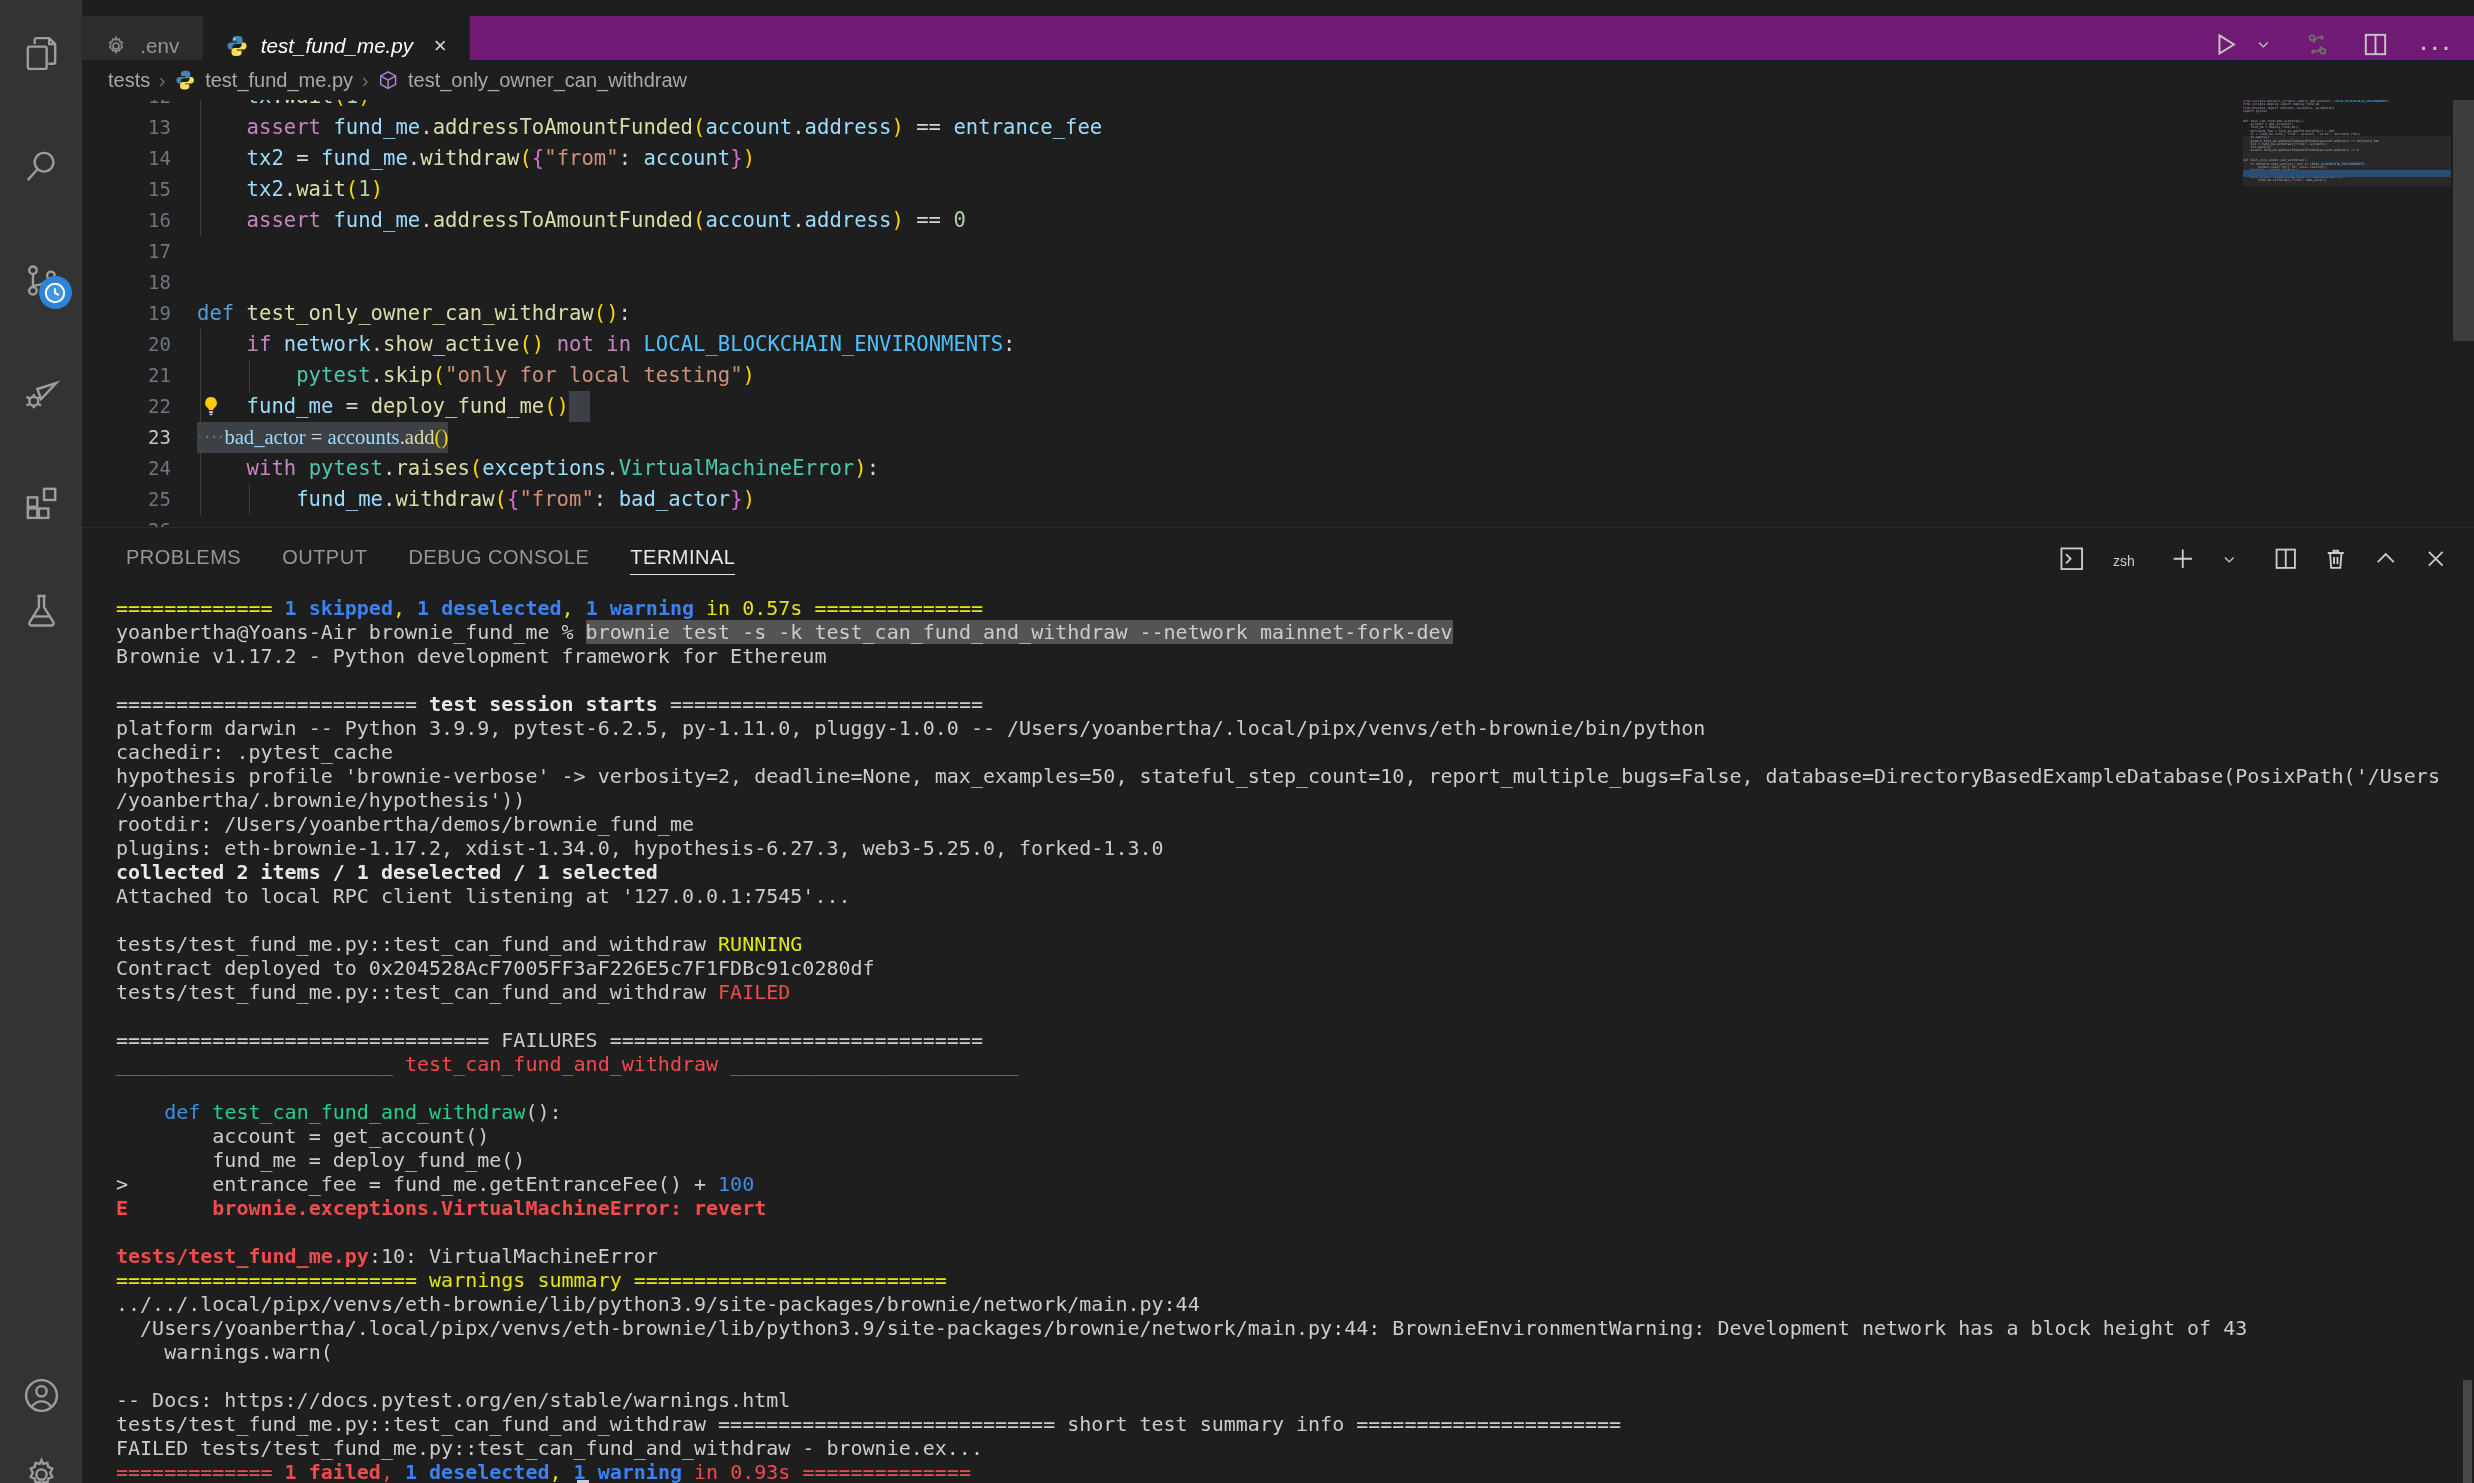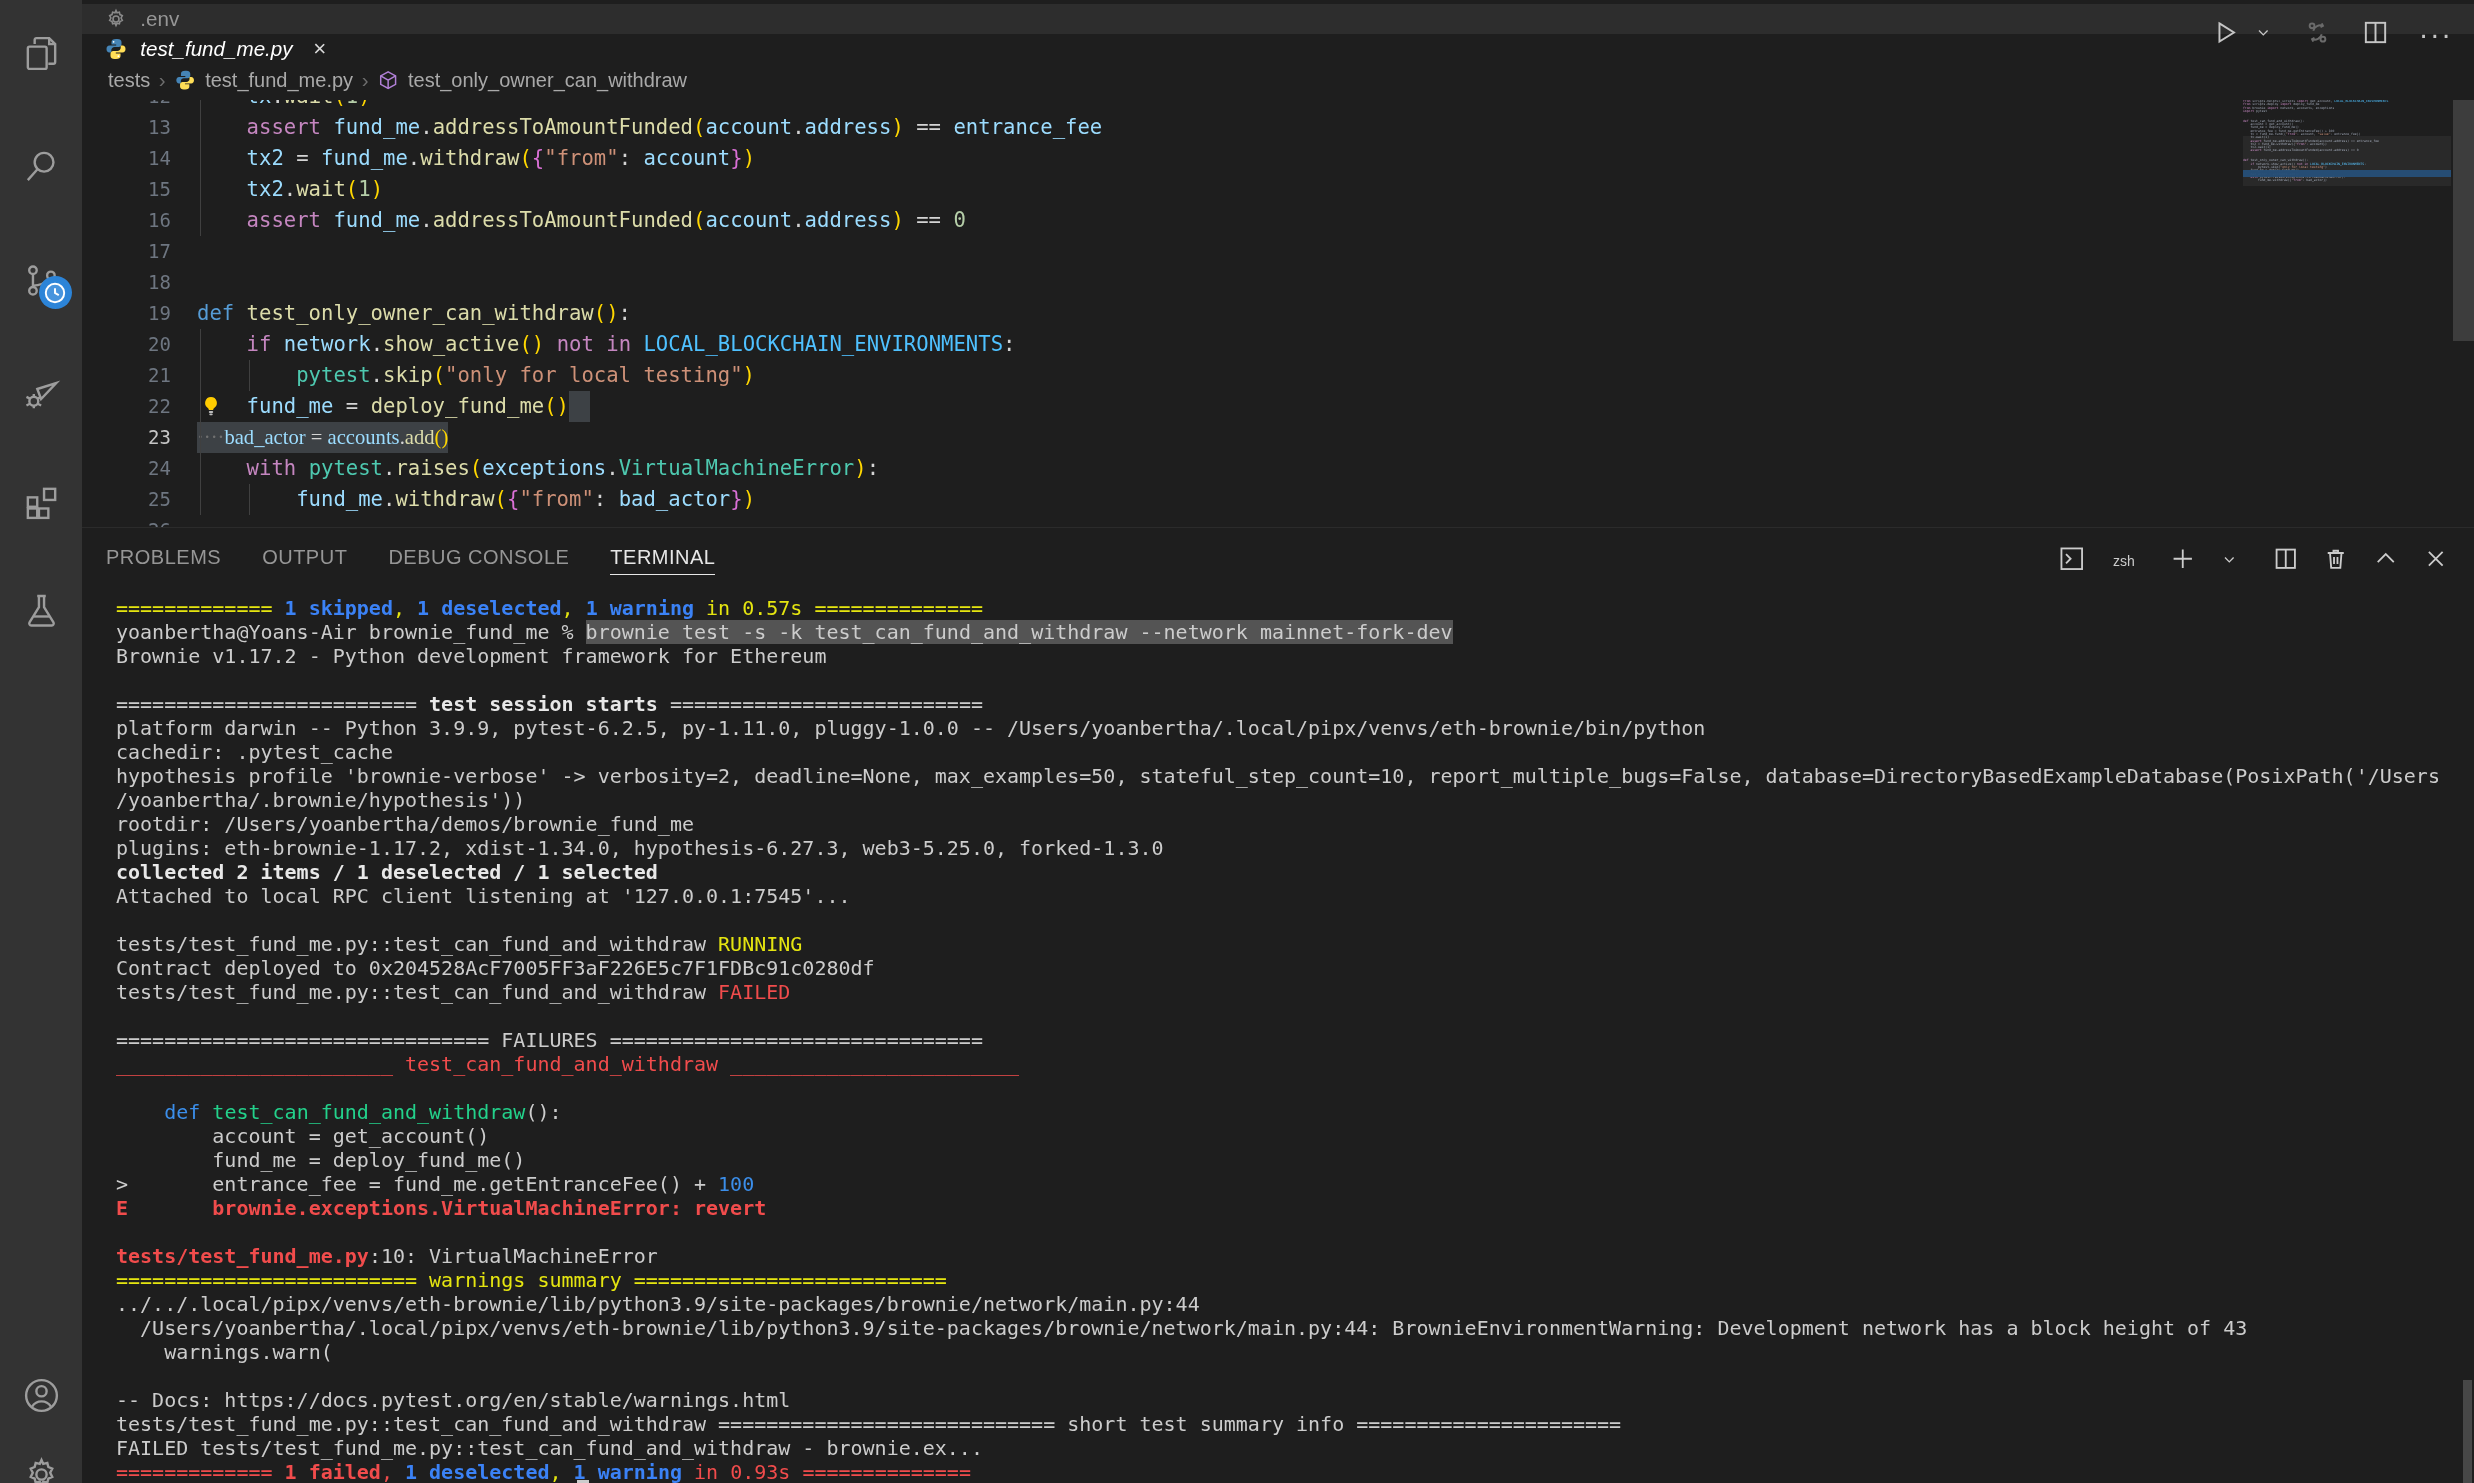--- a/index.html
+++ b/index.html
@@ -6,21 +6,21 @@
   .root{position:relative;width:2475px;height:1483px;overflow:hidden;background:#1e1e1e;
         font-family:"Liberation Sans",sans-serif;-webkit-font-smoothing:antialiased;}
   
   .activitybar{position:absolute;left:0;top:0;width:82px;height:1483px;background:#333333;z-index:5;}
   .ab-icon{position:absolute;left:0;width:82px;height:82px;display:flex;align-items:center;justify-content:center;color:#9d9d9d;}
   .ab-icon svg{width:41px;height:41px;stroke:#9d9d9d;fill:none;stroke-width:1.4;}
   .ab-badge{position:absolute;right:10.3px;bottom:12px;width:33px;height:33px;border-radius:50%;background:#2c84d8;
             display:flex;align-items:center;justify-content:center;}
   .ab-badge svg{width:26px;height:26px;stroke:#ffffff;stroke-width:1.8;fill:#ffffff22;}
   
-  .tabbar{position:absolute;left:82px;top:4px;right:0;height:60px;background:#b91c1c;display:flex;flex-direction:column;}
+  .tabbar{position:absolute;left:82px;top:16px;right:0;height:60px;background:#701a75;display:flex;}
   .tab{height:60px;display:flex;align-items:center;padding:0 22.3px;gap:12px;font-size:20.6px;color:#969696;background:#2d2d2d;border-right:1.7px solid #252526;}
   .tab.active{background:#1e1e1e;color:#ffffff;}
   .tab .label-preview{font-style:italic;}
   .tab .close{color:#d8d8d8;font-size:22.3px;margin-left:8.6px;}
   .tab-actions{position:absolute;right:22.3px;top:0;height:60px;display:flex;align-items:center;gap:29px;color:#c5c5c5;}
   .tab-actions svg{width:29px;height:29px;stroke:#c5c5c5;fill:none;stroke-width:1.6;}
   .tab-actions .dim svg{stroke:#6b6b6b;}
   
   .breadcrumbs{position:absolute;left:82px;top:60px;right:0;height:40px;background:#1e1e1e;display:flex;align-items:center;
                padding-left:26px;gap:8.6px;font-size:20px;color:#a9a9a9;}
@@ -43,21 +43,21 @@
   .bulb{position:absolute;left:1.7px;top:3.4px;width:24px;height:24px;}
   
   .minimap{position:absolute;right:24px;top:0;width:208px;height:427px;overflow:hidden;}
   .minimap pre{margin:0;font-family:"DejaVu Sans Mono",monospace;font-size:3.1px;line-height:3.3px;color:#9da5b4;white-space:pre;}
   .mm-kw{color:#c586c0}.mm-str{color:#ce9178}.mm-const{color:#4fc1ff}
   .mm-selbar{position:absolute;left:0;right:0;top:70px;height:6.9px;background:#264f78;opacity:.95;}
   .mm-slider{position:absolute;left:0;right:0;top:36px;height:50px;background:rgba(255,255,255,0.05);}
   .ed-scrollbar{position:absolute;right:0;top:0;width:22.3px;height:241px;background:rgba(121,121,121,0.35);}
   
   .panel{position:absolute;left:82px;top:527px;right:0;bottom:0;background:#1e1e1e;border-top:1.7px solid #2b2b2b;}
-  .panel-header{position:absolute;left:0;top:0;right:0;height:65px;display:flex;align-items:center;padding-left:24px;gap:41px;}
+  .panel-header{position:absolute;left:0;top:0;right:0;height:65px;display:flex;align-items:center;padding-left:44px;gap:41px;}
   .ptab{font-size:20px;letter-spacing:0.5px;color:#969696;position:relative;padding-bottom:5.2px;}
   .ptab.active{color:#e7e7e7;border-bottom:1.7px solid #e7e7e7;}
   .panel-actions{position:absolute;right:26px;top:0;height:65px;display:flex;align-items:center;gap:22.3px;color:#cccccc;}
   .panel-actions svg{width:27.5px;height:27.5px;stroke:#cccccc;fill:none;stroke-width:1.6;}
   .shell-label{font-size:14px;color:#cccccc;margin-left:5.2px;}
   
   .terminal{position:absolute;left:34px;top:68px;right:0;bottom:0;}
   .trow{height:24px;line-height:24px;white-space:pre;font-family:"DejaVu Sans Mono",monospace;font-size:20px;color:#cccccc;}
   .t-w{color:#cccccc}.t-wb{color:#e8e8e8;font-weight:bold}
   .t-y{color:#e5e510}.t-yb{color:#3b82f6;font-weight:bold}

